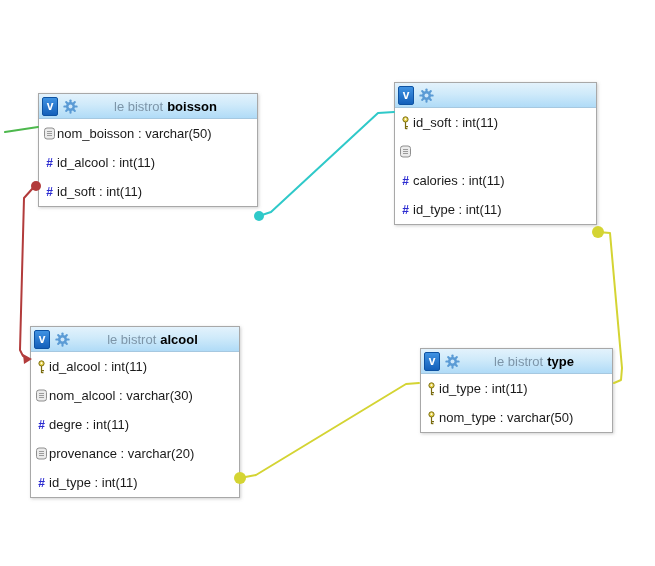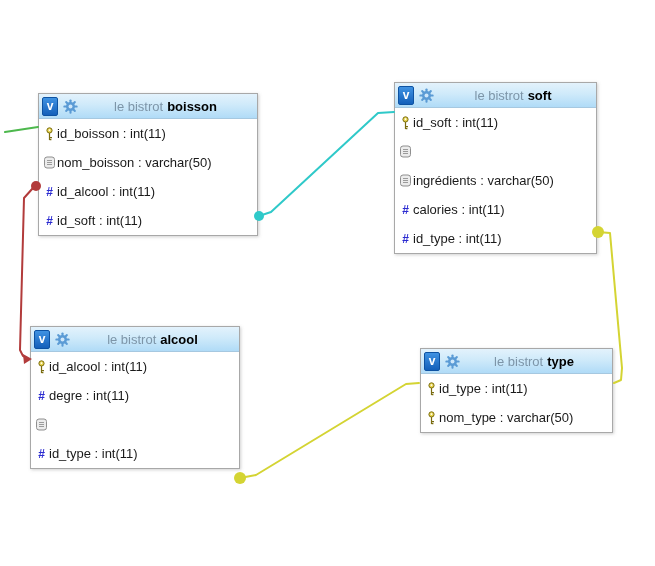--- a/index.html
+++ b/index.html
@@ -60,30 +60,20 @@
               <rect x="8.6" y="0.5" width="2.8" height="19" rx="1.2" transform="rotate(135 10 10)"></rect>
               <circle cx="10" cy="10" r="6"></circle>
             </g>
             <circle cx="10" cy="10" r="2.6" fill="#cfe7fa"></circle>
           </svg>
         </span>
         <span class="tbl-title"><span class="title-prefix">le bistrot</span><span class="title-name">boisson</span></span>
       </div>
       <div class="tbl-row">
         <span class="row-icon">
-          <svg width="11" height="14" viewBox="0 0 11 14">
-            <circle cx="5.5" cy="3.4" r="2.6" fill="#ead64f" stroke="#7a6c10" stroke-width="1"></circle>
-            <circle cx="5.5" cy="3.1" r="0.9" fill="#ffffff"></circle>
-            <path d="M5.5 6 V13 M5.5 10.6 H8 M5.5 12.6 H7.4" stroke="#7a6c10" stroke-width="1.2" fill="none"></path>
-          </svg>
-        </span>
-        <span>id_boisson : int(11)</span>
-      </div>
-      <div class="tbl-row">
-        <span class="row-icon">
           <svg width="11" height="13" viewBox="0 0 11 13">
             <rect x="0.5" y="1" width="10" height="11" rx="2.5" fill="#ececec" stroke="#8f8f8f"></rect>
             <path d="M3 4.5h5M3 6.5h5M3 8.5h5" stroke="#9b9b9b" stroke-width="1"></path>
           </svg>
         </span>
         <span>nom_boisson : varchar(50)</span>
       </div>
       <div class="tbl-row">
         <span class="row-icon">
           <span class="hash-glyph">#</span>
@@ -105,21 +95,20 @@
             <g fill="#5b9bd5">
               <rect x="8.6" y="0.5" width="2.8" height="19" rx="1.2"></rect>
               <rect x="8.6" y="0.5" width="2.8" height="19" rx="1.2" transform="rotate(45 10 10)"></rect>
               <rect x="8.6" y="0.5" width="2.8" height="19" rx="1.2" transform="rotate(90 10 10)"></rect>
               <rect x="8.6" y="0.5" width="2.8" height="19" rx="1.2" transform="rotate(135 10 10)"></rect>
               <circle cx="10" cy="10" r="6"></circle>
             </g>
             <circle cx="10" cy="10" r="2.6" fill="#cfe7fa"></circle>
           </svg>
         </span>
-        <span class="tbl-title"><span class="title-prefix">le bistrot</span><span class="title-name">soft</span></span>
       </div>
       <div class="tbl-row">
         <span class="row-icon">
           <svg width="11" height="14" viewBox="0 0 11 14">
             <circle cx="5.5" cy="3.4" r="2.6" fill="#ead64f" stroke="#7a6c10" stroke-width="1"></circle>
             <circle cx="5.5" cy="3.1" r="0.9" fill="#ffffff"></circle>
             <path d="M5.5 6 V13 M5.5 10.6 H8 M5.5 12.6 H7.4" stroke="#7a6c10" stroke-width="1.2" fill="none"></path>
           </svg>
         </span>
         <span>id_soft : int(11)</span>
@@ -127,29 +116,20 @@
       <div class="tbl-row">
         <span class="row-icon">
           <svg width="11" height="13" viewBox="0 0 11 13">
             <rect x="0.5" y="1" width="10" height="11" rx="2.5" fill="#ececec" stroke="#8f8f8f"></rect>
             <path d="M3 4.5h5M3 6.5h5M3 8.5h5" stroke="#9b9b9b" stroke-width="1"></path>
           </svg>
         </span>
       </div>
       <div class="tbl-row">
         <span class="row-icon">
-          <svg width="11" height="13" viewBox="0 0 11 13">
-            <rect x="0.5" y="1" width="10" height="11" rx="2.5" fill="#ececec" stroke="#8f8f8f"></rect>
-            <path d="M3 4.5h5M3 6.5h5M3 8.5h5" stroke="#9b9b9b" stroke-width="1"></path>
-          </svg>
-        </span>
-        <span>ingrédients : varchar(50)</span>
-      </div>
-      <div class="tbl-row">
-        <span class="row-icon">
           <span class="hash-glyph">#</span>
         </span>
         <span>calories : int(11)</span>
       </div>
       <div class="tbl-row">
         <span class="row-icon">
           <span class="hash-glyph">#</span>
         </span>
         <span>id_type : int(11)</span>
       </div>
@@ -176,31 +156,41 @@
           <svg width="11" height="14" viewBox="0 0 11 14">
             <circle cx="5.5" cy="3.4" r="2.6" fill="#ead64f" stroke="#7a6c10" stroke-width="1"></circle>
             <circle cx="5.5" cy="3.1" r="0.9" fill="#ffffff"></circle>
             <path d="M5.5 6 V13 M5.5 10.6 H8 M5.5 12.6 H7.4" stroke="#7a6c10" stroke-width="1.2" fill="none"></path>
           </svg>
         </span>
         <span>id_alcool : int(11)</span>
       </div>
       <div class="tbl-row">
         <span class="row-icon">
+          <svg width="11" height="13" viewBox="0 0 11 13">
+            <rect x="0.5" y="1" width="10" height="11" rx="2.5" fill="#ececec" stroke="#8f8f8f"></rect>
+            <path d="M3 4.5h5M3 6.5h5M3 8.5h5" stroke="#9b9b9b" stroke-width="1"></path>
+          </svg>
+        </span>
+        <span>nom_alcool : varchar(30)</span>
+      </div>
+      <div class="tbl-row">
+        <span class="row-icon">
           <span class="hash-glyph">#</span>
         </span>
         <span>degre : int(11)</span>
       </div>
       <div class="tbl-row">
         <span class="row-icon">
           <svg width="11" height="13" viewBox="0 0 11 13">
             <rect x="0.5" y="1" width="10" height="11" rx="2.5" fill="#ececec" stroke="#8f8f8f"></rect>
             <path d="M3 4.5h5M3 6.5h5M3 8.5h5" stroke="#9b9b9b" stroke-width="1"></path>
           </svg>
         </span>
+        <span>provenance : varchar(20)</span>
       </div>
       <div class="tbl-row">
         <span class="row-icon">
           <span class="hash-glyph">#</span>
         </span>
         <span>id_type : int(11)</span>
       </div>
     </div>
     <div class="db-table" style="left: 420px; top: 348px; width: 193px;">
       <div class="tbl-header">

